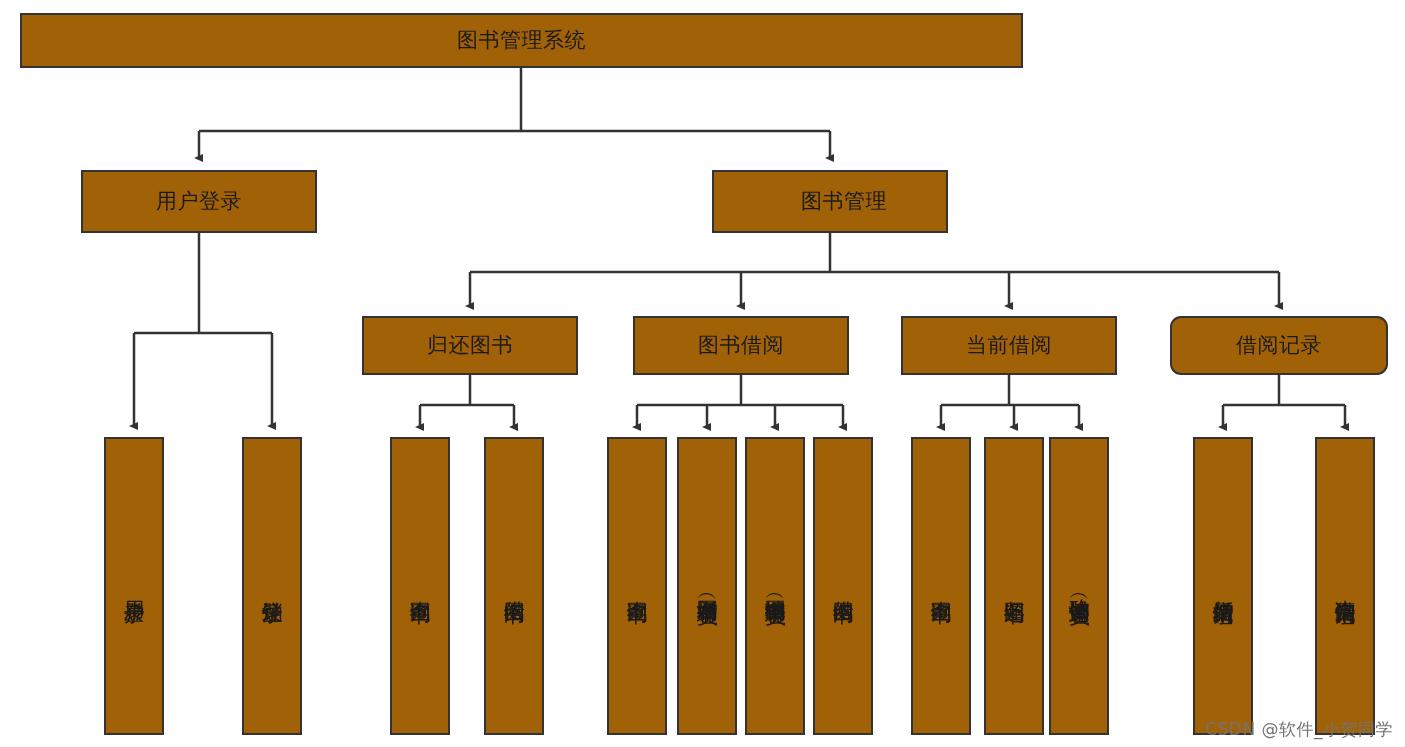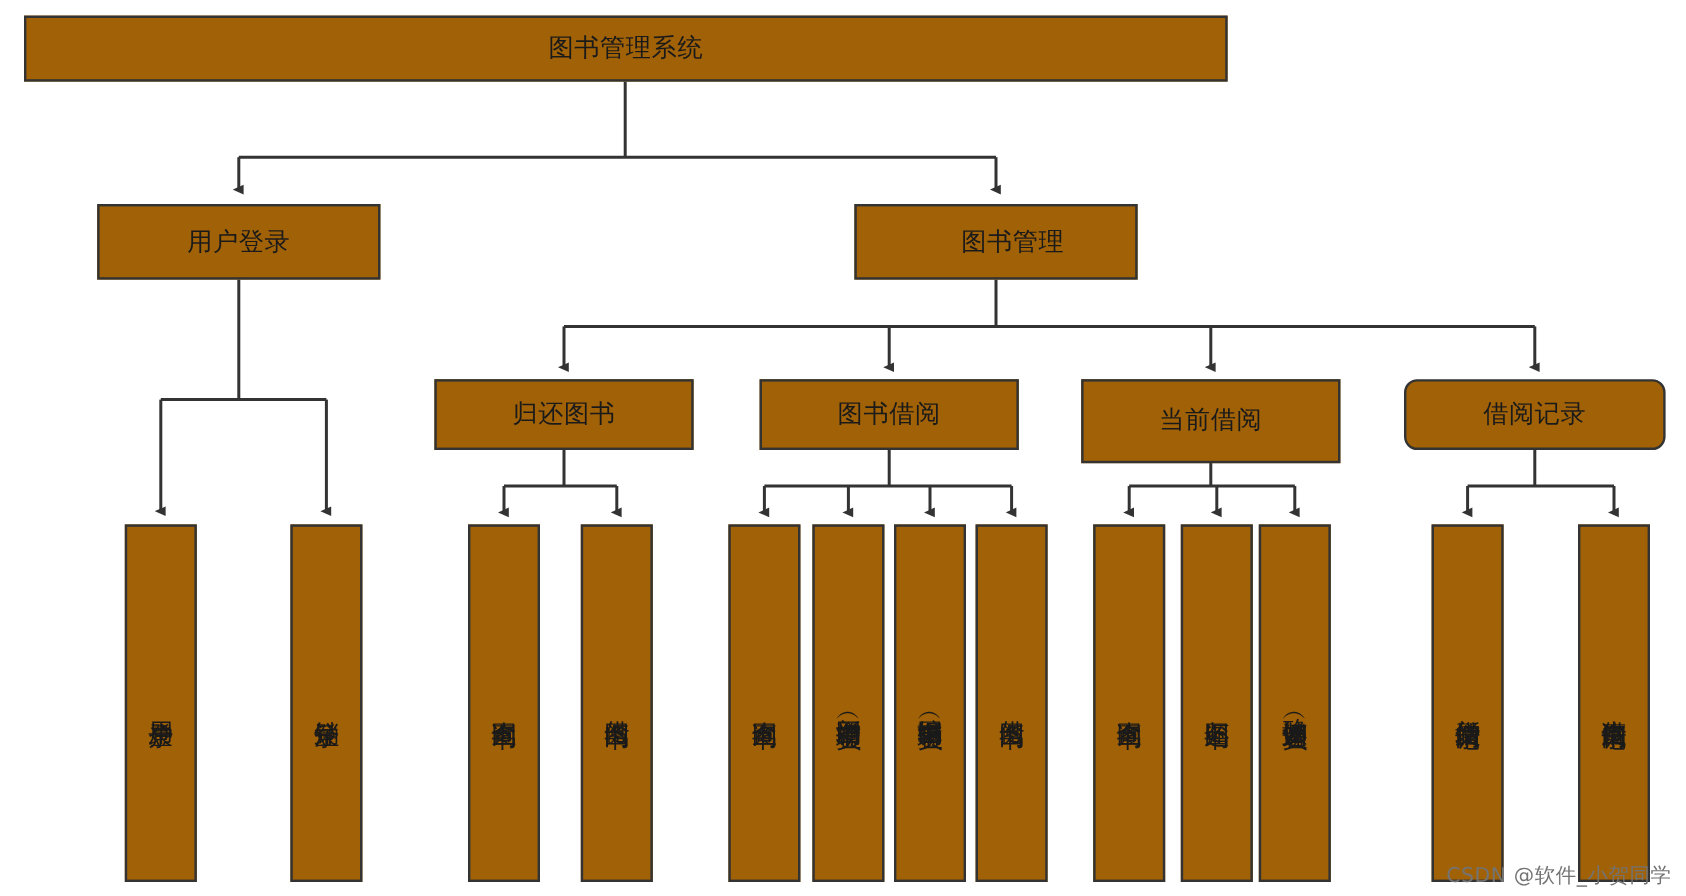--- a/index.html
+++ b/index.html
@@ -128,21 +128,21 @@
   <div class="node node-h" style="left:712px; top:170px; width:236px; height:63px;padding-left:28px;">
     <span class="node-label">图书管理</span>
   </div>
 
   <div class="node node-h" style="left:362px; top:316px; width:216px; height:59px;">
     <span class="node-label">归还图书</span>
   </div>
   <div class="node node-h" style="left:633px; top:316px; width:216px; height:59px;">
     <span class="node-label">图书借阅</span>
   </div>
-  <div class="node node-h" style="left:901px; top:316px; width:216px; height:70px;">
+  <div class="node node-h" style="left:901px; top:316px; width:216px; height:59px;">
     <span class="node-label">当前借阅</span>
   </div>
   <div class="node node-h" style="left:1170px; top:316px; width:218px; height:59px;border-radius:11px;">
     <span class="node-label">借阅记录</span>
   </div>
 
   <div class="node node-v" style="left:104px; top:437px; width:60px; height:298px;">
     <span class="node-label">用户登录</span>
   </div>
   <div class="node node-v" style="left:242px; top:437px; width:60px; height:298px;">

